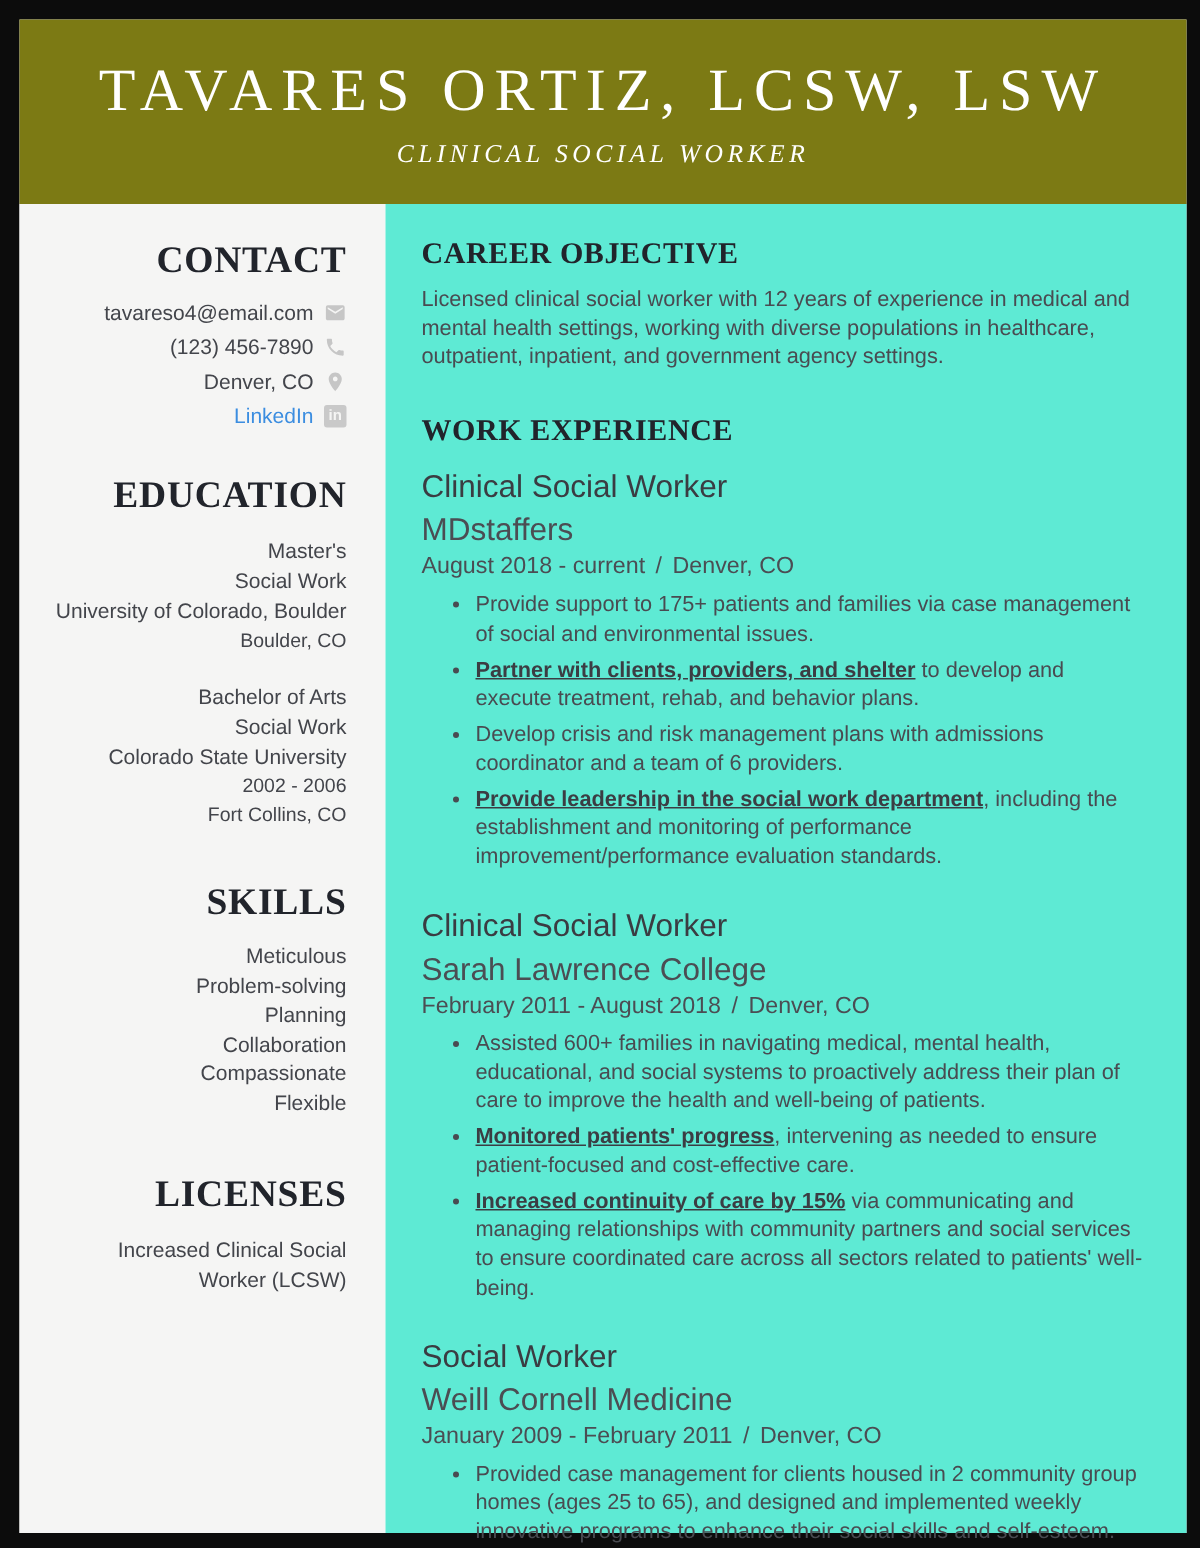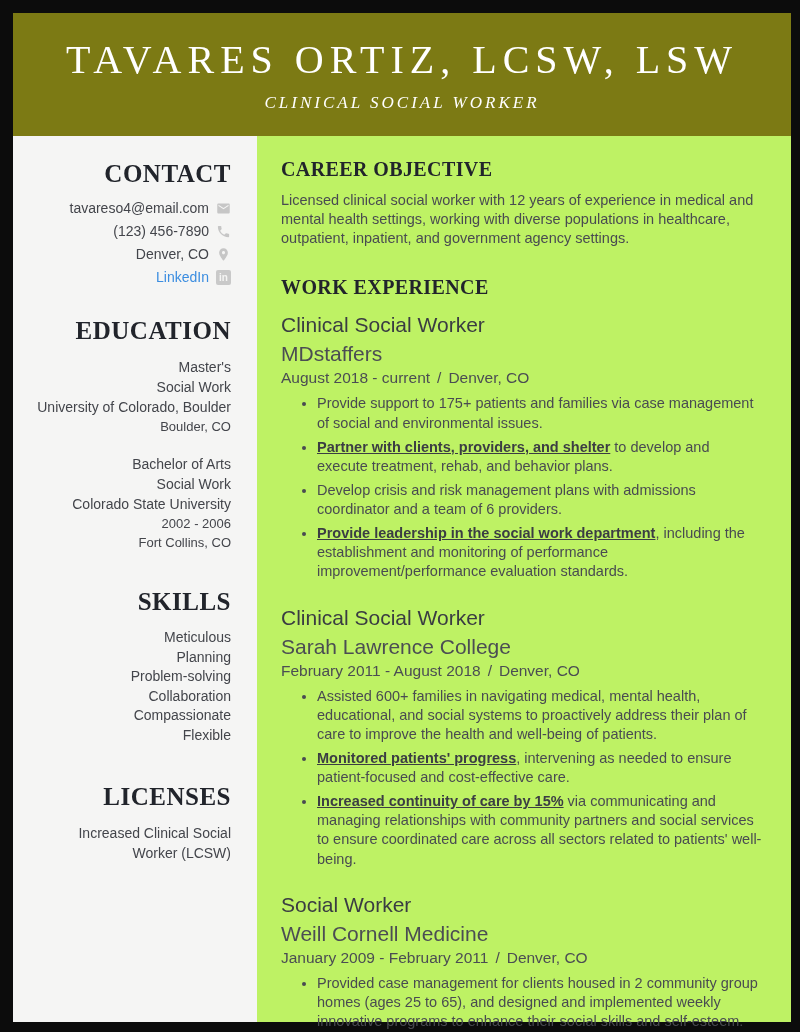--- a/index.html
+++ b/index.html
@@ -61,21 +61,21 @@
 
   .edu-entry { line-height: 20px; }
   .edu-entry + .edu-entry { margin-top: 18px; }
   .edu-small { font-size: 13px; line-height: 19px; }
 
   .skill-item { line-height: 19.5px; }
   .license-text { line-height: 20px; }
 
   
   .main {
-    flex: 1; background: #bef264;
+    flex: 1; background: #5eead4;
     padding: 22px 28px 32px 24px;
     color: #494b51;
   }
   .main-heading {
     font-family: "Liberation Serif", "DejaVu Serif", serif;
     font-size: 20px; font-weight: 700; color: #21242b; letter-spacing: 0.4px;
   }
   .objective-text { margin-top: 10px; font-size: 14.5px; line-height: 1.32; }
 
   .work-section { margin-top: 28px; }
@@ -143,22 +143,22 @@
             <div>Social Work</div>
             <div>Colorado State University</div>
             <div class="edu-small">2002 - 2006</div>
             <div class="edu-small">Fort Collins, CO</div>
           </div>
         </div>
 
         <div class="side-section" style="margin-top:36px;">
           <div class="side-heading">SKILLS</div>
           <div class="skill-item">Meticulous</div>
+          <div class="skill-item">Problem-solving</div>
           <div class="skill-item">Planning</div>
-          <div class="skill-item">Problem-solving</div>
           <div class="skill-item">Collaboration</div>
           <div class="skill-item">Compassionate</div>
           <div class="skill-item">Flexible</div>
         </div>
 
         <div class="side-section" style="margin-top:38px;">
           <div class="side-heading">LICENSES</div>
           <div class="license-text">Increased Clinical Social Worker (LCSW)</div>
         </div>
       </div>

